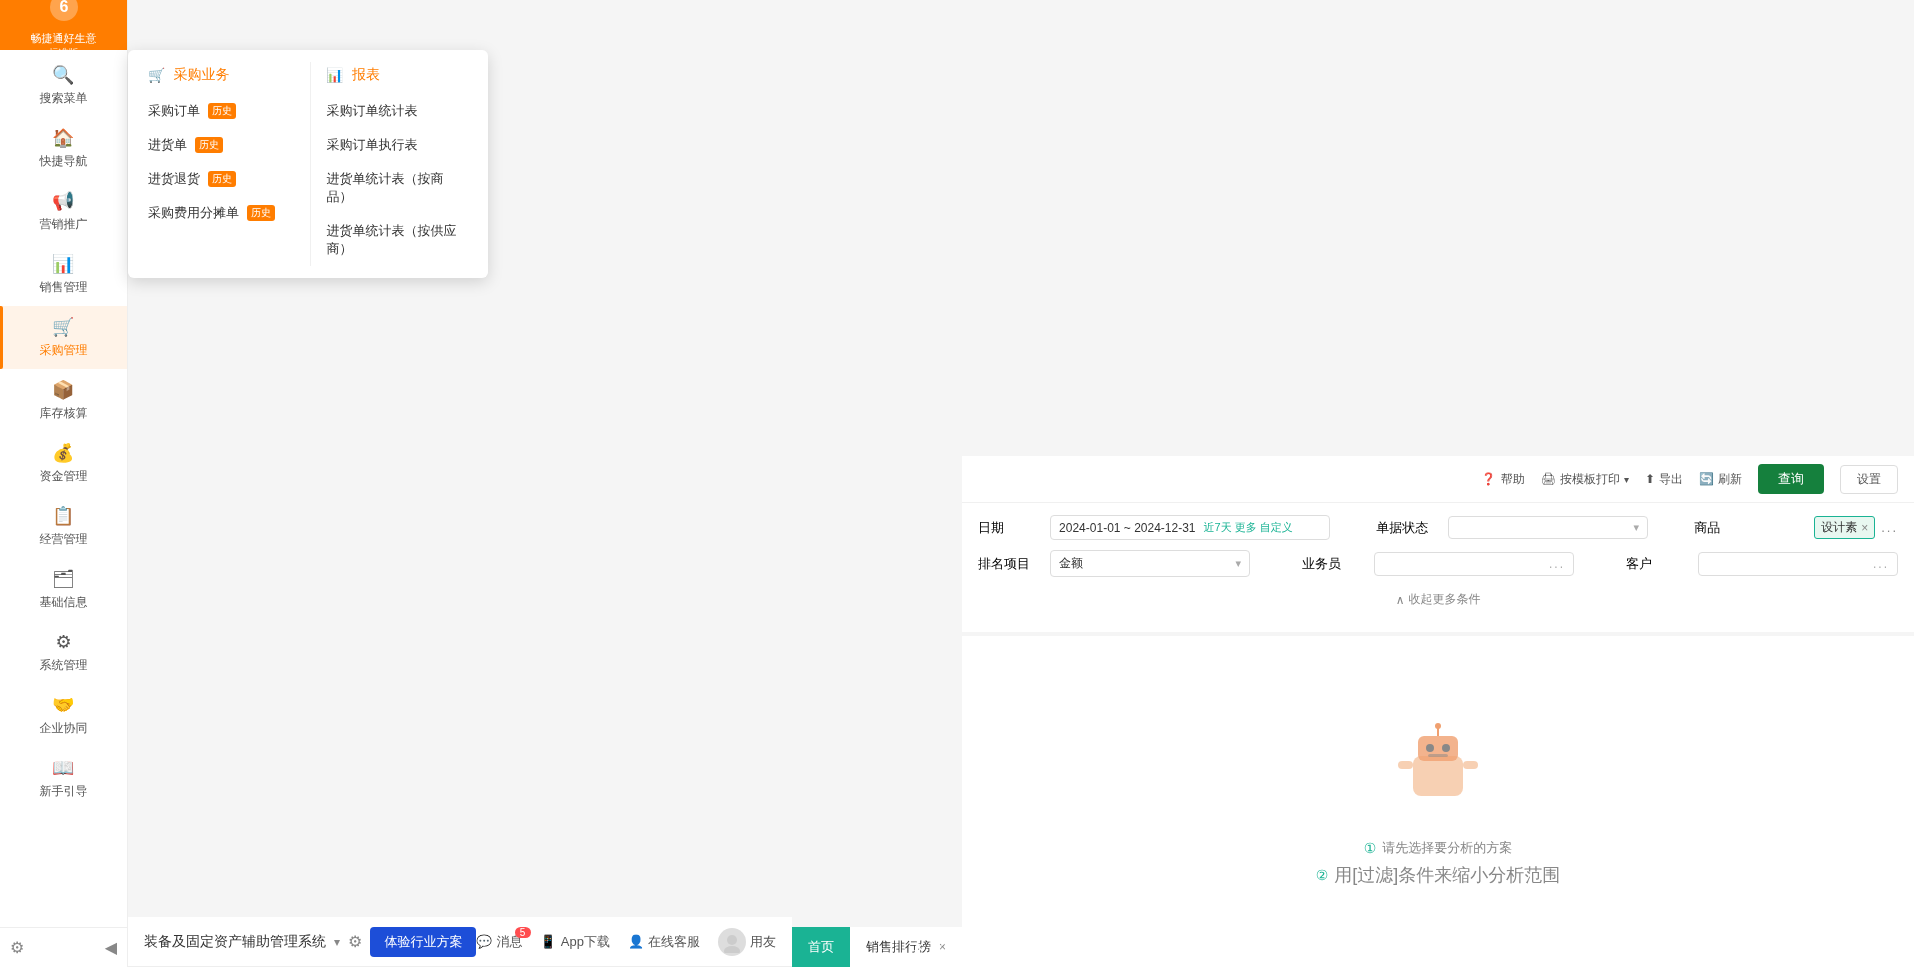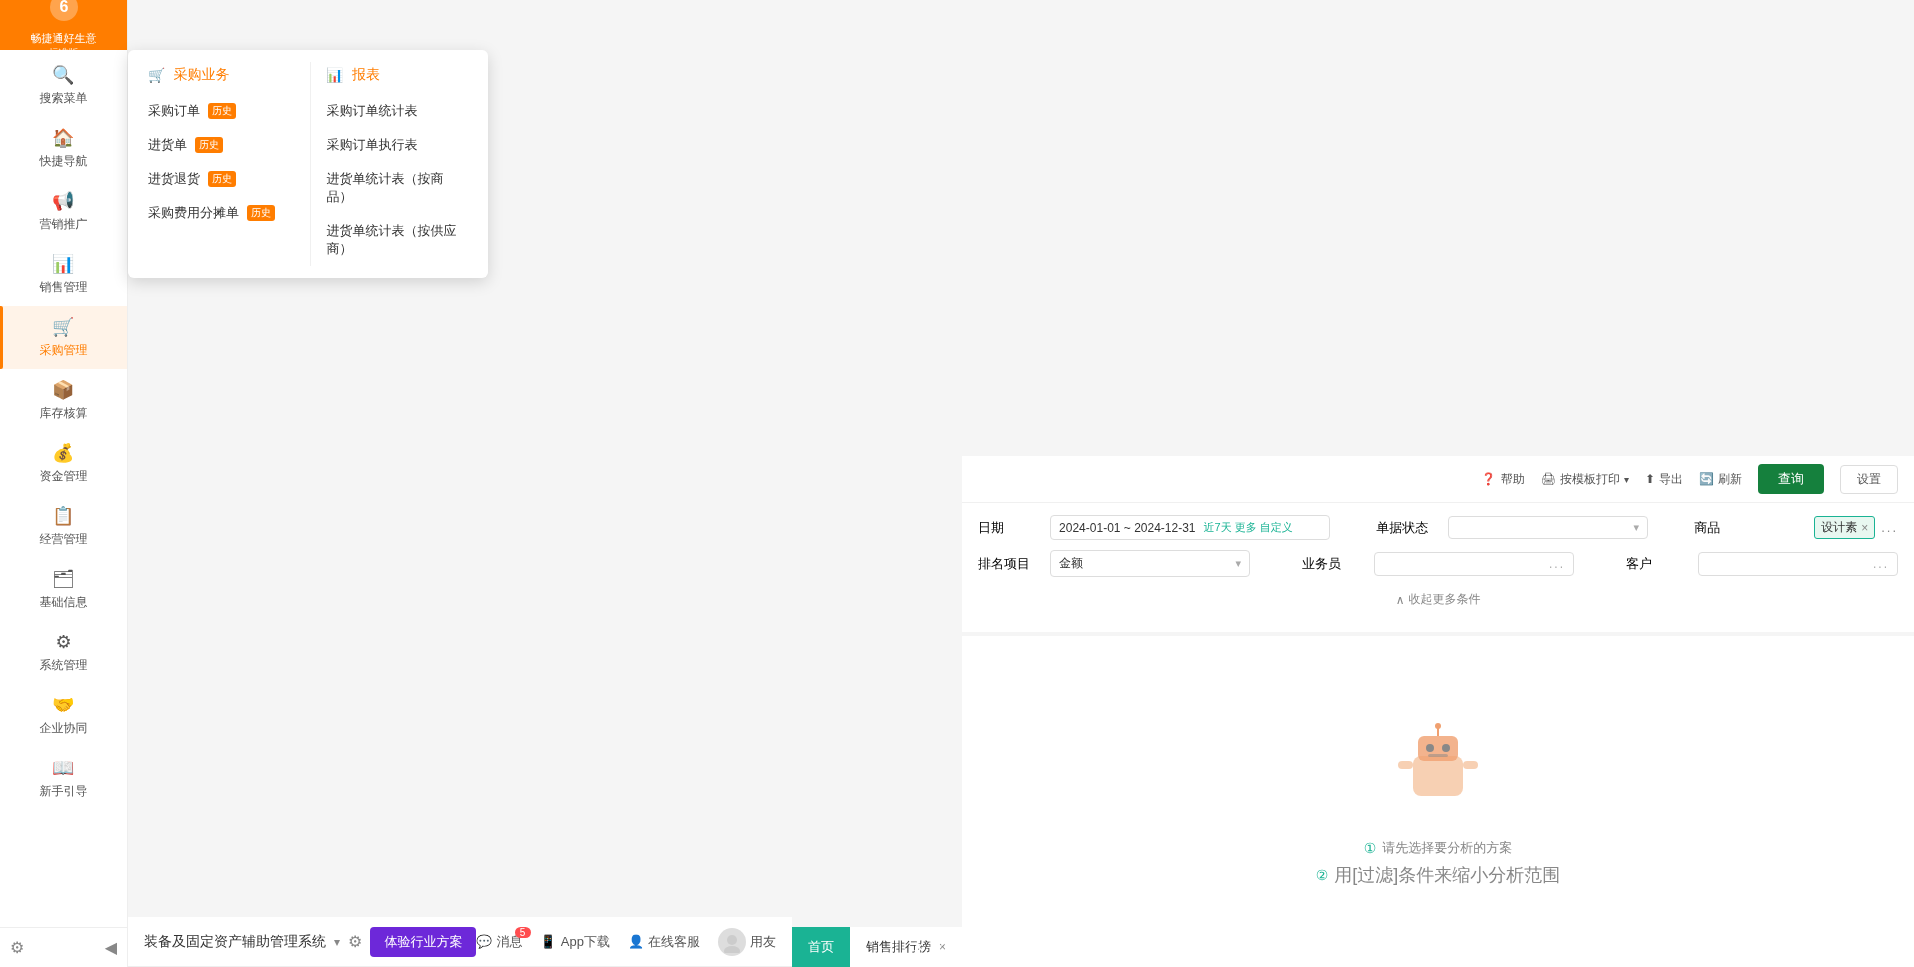--- a/index.html
+++ b/index.html
@@ -90,21 +90,21 @@
       align-items: center;
       gap: 8px;
     }
     .system-title {
       font-size: 14px;
       color: #333;
     }
     .dropdown-arrow { color: #888; font-size: 12px; cursor: pointer; }
     .settings-icon { color: #888; cursor: pointer; font-size: 16px; }
     .industry-btn {
-      background: #6d28d9;
+      background: #1d4ed8;
       color: white;
       border: none;
       padding: 6px 14px;
       border-radius: 4px;
       cursor: pointer;
       font-size: 13px;
     }
     .top-header-right {
       display: flex;
       align-items: center;

